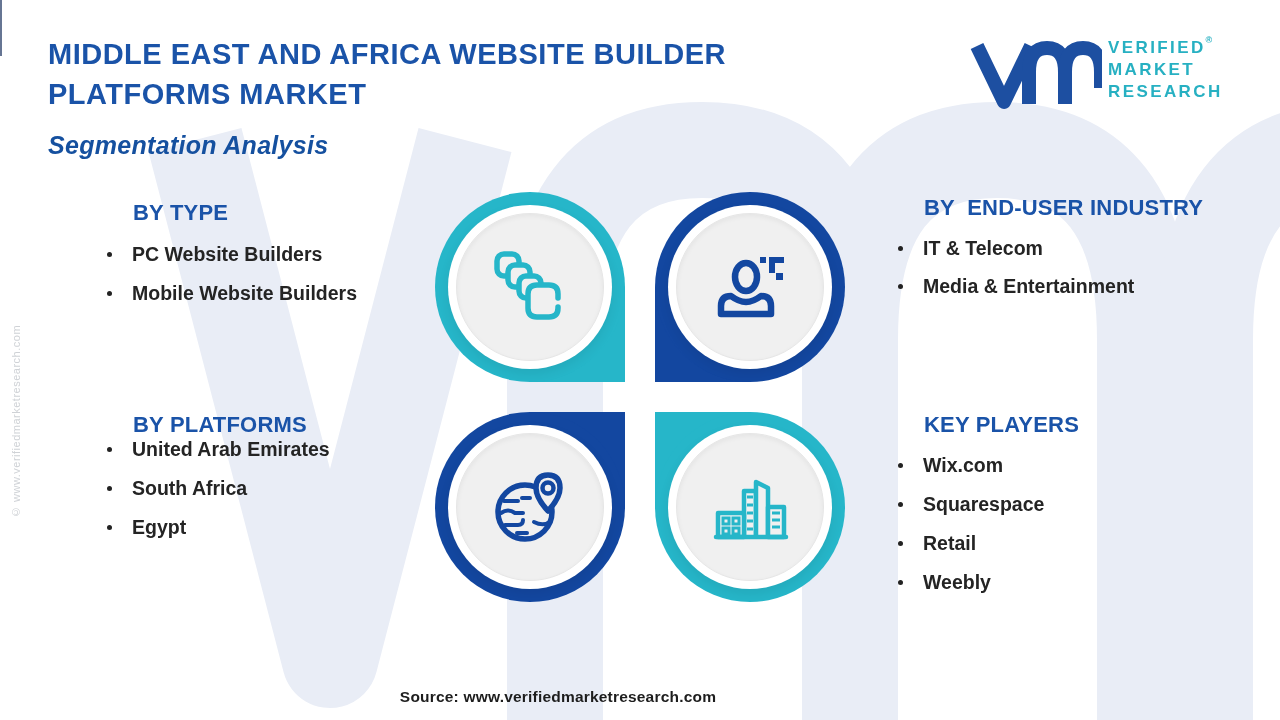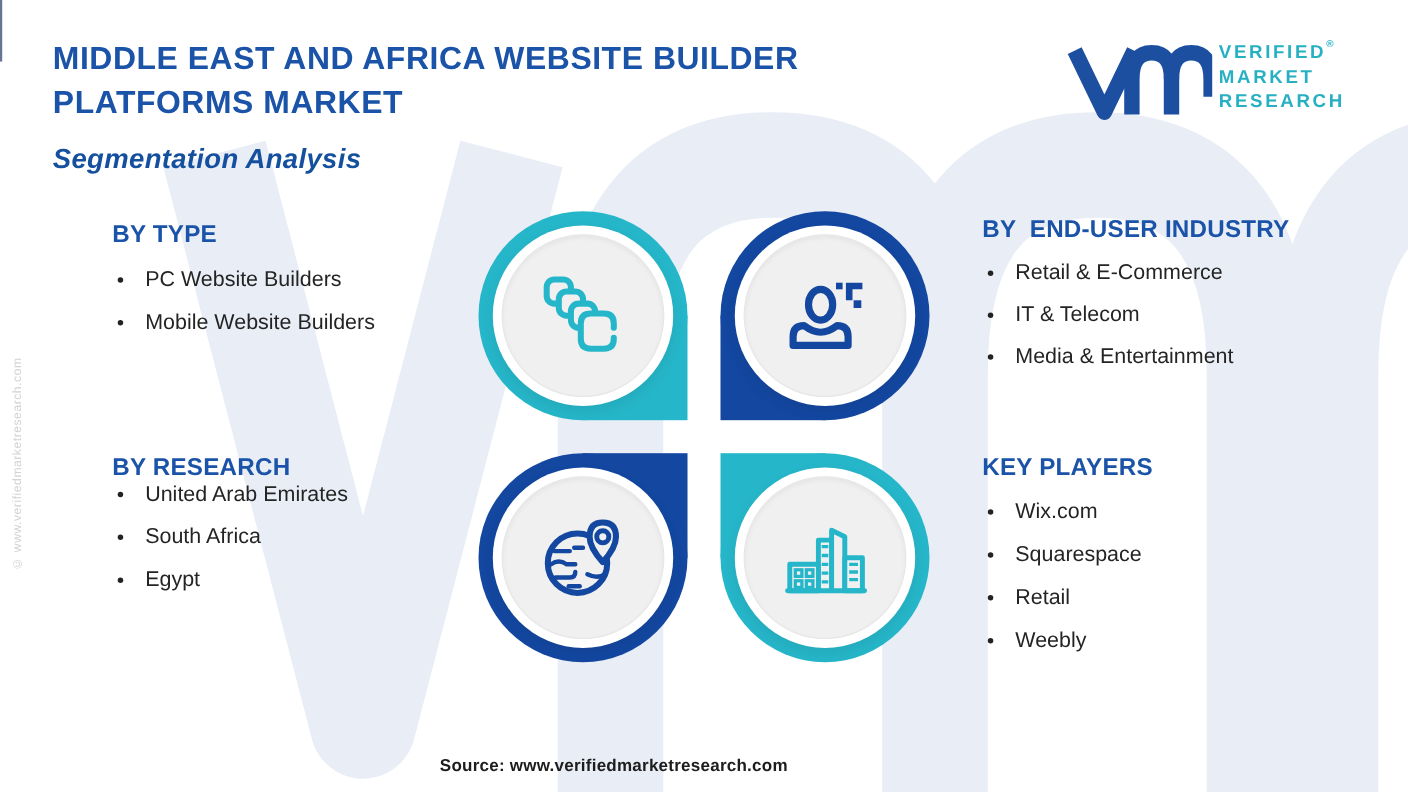--- a/index.html
+++ b/index.html
@@ -36,22 +36,23 @@
   #logo-text{
     position:absolute;left:138px;top:3px;
     color:#27b0c2;font-weight:bold;font-size:17px;letter-spacing:2.4px;line-height:1.28;
   }
   #logo-text .reg{font-size:9px;vertical-align:top;position:relative;top:-2px;letter-spacing:0;}
 
   
   .sec-heading{
     font-size:22px;font-weight:bold;letter-spacing:.2px;color:#1a53a8;
     white-space:pre-wrap;
-  }
-  ul.blist{list-style:none;margin:0;padding:0;}
+    margin-left:31px;
+  }
+  ul.blist{list-style:none;margin:0;padding:0;font-weight:bold;}
   ul.blist li{
     position:relative;padding-left:30px;margin-bottom:16px;
     font-size:19.5px;color:#242424;line-height:23px;
   }
   ul.blist li::before{
     content:"";position:absolute;left:5px;top:9px;
     width:5px;height:5px;border-radius:50%;background:#222;
   }
 
   #sec-type-h{left:102px;top:200px;}
@@ -129,26 +130,25 @@
 </div>
 
 <div id="sec-type-h" class="abs sec-heading">BY TYPE</div>
 <ul id="sec-type-list" class="abs blist">
   <li>PC Website Builders</li>
   <li>Mobile Website Builders</li>
 </ul>
 
 <div id="sec-enduser-h" class="abs sec-heading">BY  END-USER INDUSTRY</div>
 <ul id="sec-enduser-list" class="abs blist">
-  <li>Retail &amp; E-Commerce</li>
   <li>IT &amp; Telecom</li>
   <li>Media &amp; Entertainment</li>
 </ul>
 
-<div id="sec-geo-h" class="abs sec-heading">BY RESEARCH</div>
+<div id="sec-geo-h" class="abs sec-heading">BY PLATFORMS</div>
 <ul id="sec-geo-list" class="abs blist">
   <li>United Arab Emirates</li>
   <li>South Africa</li>
   <li>Egypt</li>
 </ul>
 
 <div id="sec-players-h" class="abs sec-heading">KEY PLAYERS</div>
 <ul id="sec-players-list" class="abs blist">
   <li>Wix.com</li>
   <li>Squarespace</li>

